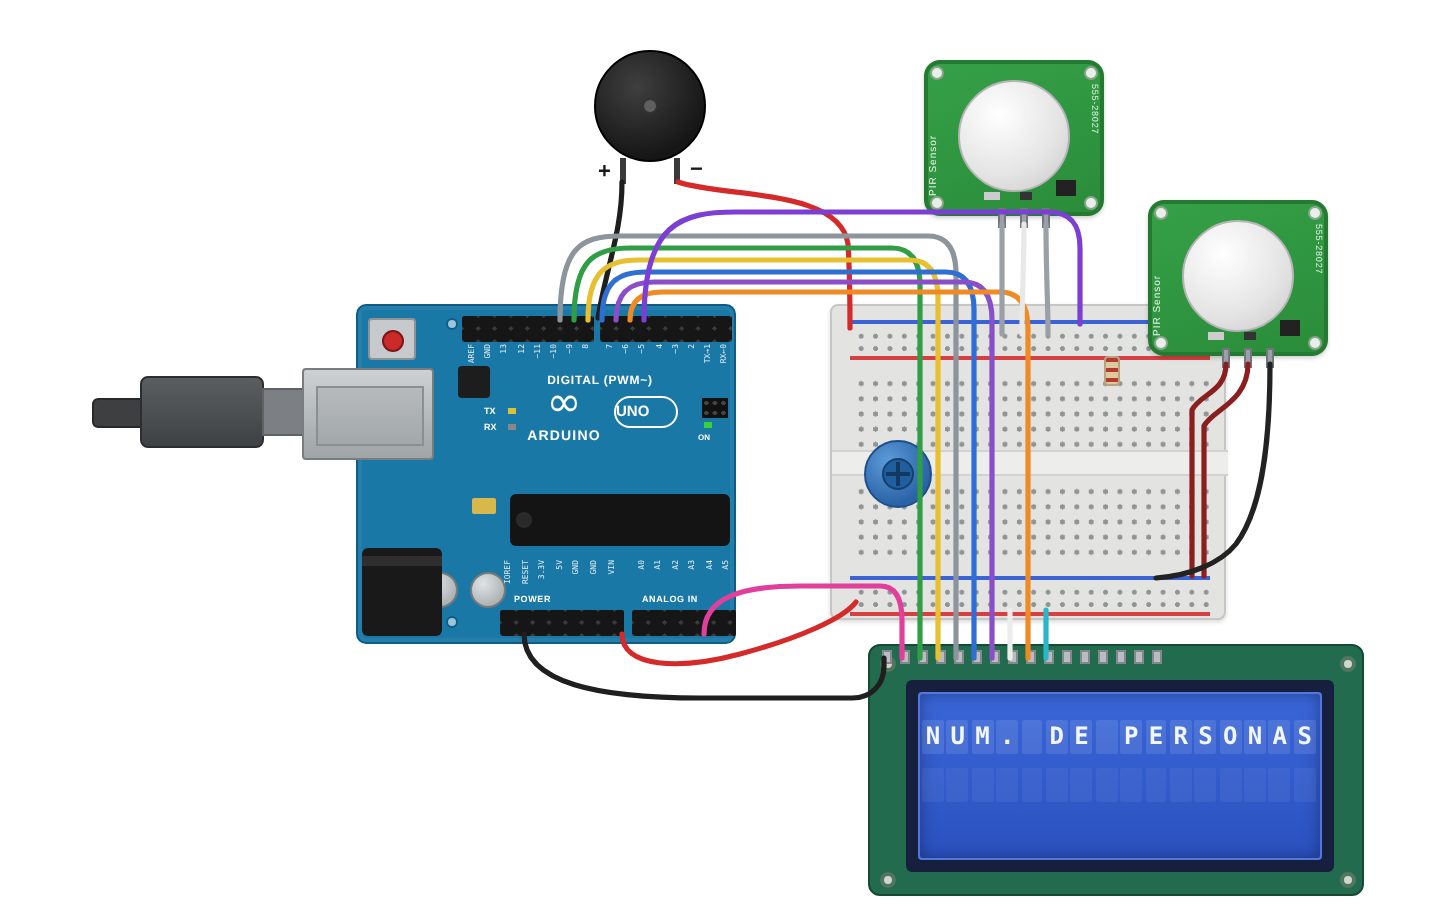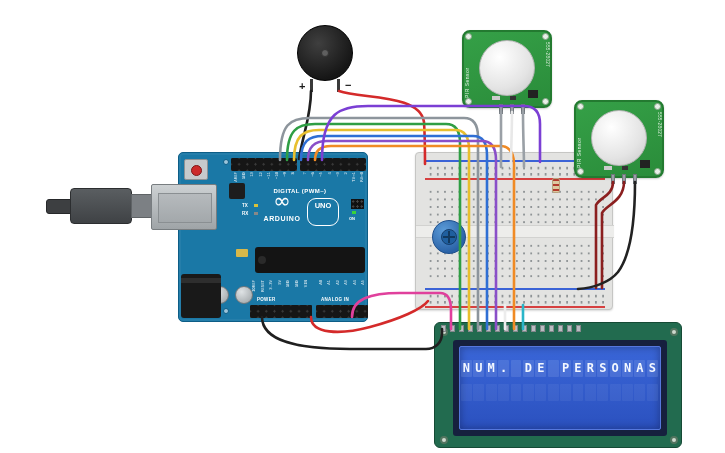--- a/index.html
+++ b/index.html
@@ -25,21 +25,21 @@
   .hdr-c { left:71px;  top:152px; width:62px; height:13px; }
   .hdr-d { left:137px; top:152px; width:52px; height:13px; }
   .pin-strip { height:22px; }
   .pin-label { position:absolute; top:0; writing-mode:vertical-rl; transform:rotate(180deg); font:4px "DejaVu Sans Mono", monospace; color:rgba(255,255,255,.88); white-space:nowrap; }
   .digital-label { left:58px; top:35px; width:126px; text-align:center; font:bold 6px "Liberation Sans",sans-serif; color:#fff; letter-spacing:.4px; }
   .icsp { left:172px; top:46px; width:13px; height:10px; background-color:#111; background-image:radial-gradient(circle,#444 1px,transparent 1.1px); background-size:4.3px 5px; }
   .tiny-white { font:bold 4.5px "Liberation Sans",sans-serif; color:#fff; }
   .led { width:4px; height:3px; }
   .logo { left:88px; top:36px; width:30px; height:24px; font:21px "DejaVu Sans",sans-serif; line-height:24px; color:#fff; text-align:center; }
   .brand { left:80px; top:62px; width:46px; text-align:center; font:bold 7px "Liberation Sans",sans-serif; letter-spacing:.6px; color:#fff; }
-  .uno-badge { left:128px; top:45px; width:32px; height:28px; border:1.5px solid #fff; border-radius:9px; color:#fff; font:bold 7.5px "Liberation Sans",sans-serif; line-height:13px; text-align:center; }
+  .uno-badge { left:128px; top:45px; width:32px; height:16px; border:1.5px solid #fff; border-radius:9px; color:#fff; font:bold 7.5px "Liberation Sans",sans-serif; line-height:13px; text-align:left; }
   .chip-sm { left:50px; top:30px; width:16px; height:16px; background:#1d1d1d; border-radius:2px; }
   .mcu { left:76px; top:94px; width:110px; height:26px; background:#141414; border-radius:3px; }
   .mcu::before { content:""; position:absolute; left:3px; top:9px; width:8px; height:8px; border-radius:50%; background:#2a2a2a; }
   .resonator { left:57px; top:96px; width:12px; height:8px; background:#d8b84a; border-radius:1px; }
   .cap { width:18px; height:18px; border-radius:50%; background:radial-gradient(circle at 35% 30%, #dfe3e5, #9aa0a3); border:1px solid #74797c; }
   .jack { left:2px; top:121px; width:40px; height:44px; background:#191919; border-radius:3px; }
   .jack::before { content:""; position:absolute; left:0; top:4px; width:40px; height:5px; background:#2e2e2e; }
   .bot-label { font:bold 4.5px "Liberation Sans",sans-serif; color:#fff; letter-spacing:.3px; }
 
   

